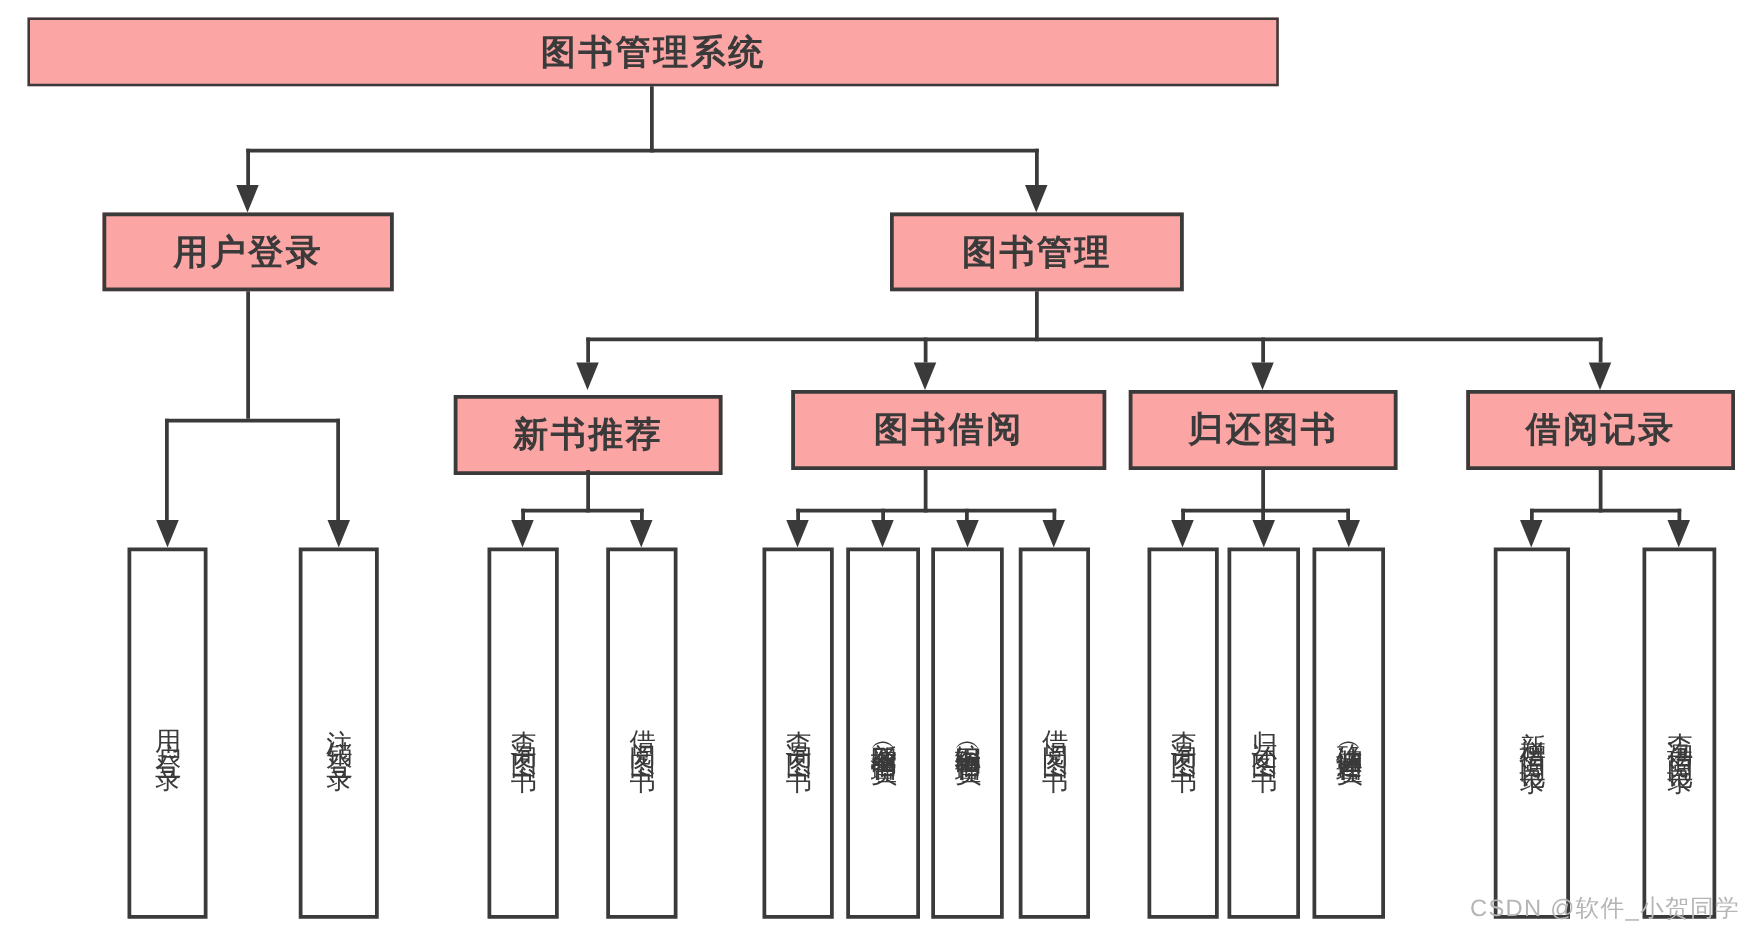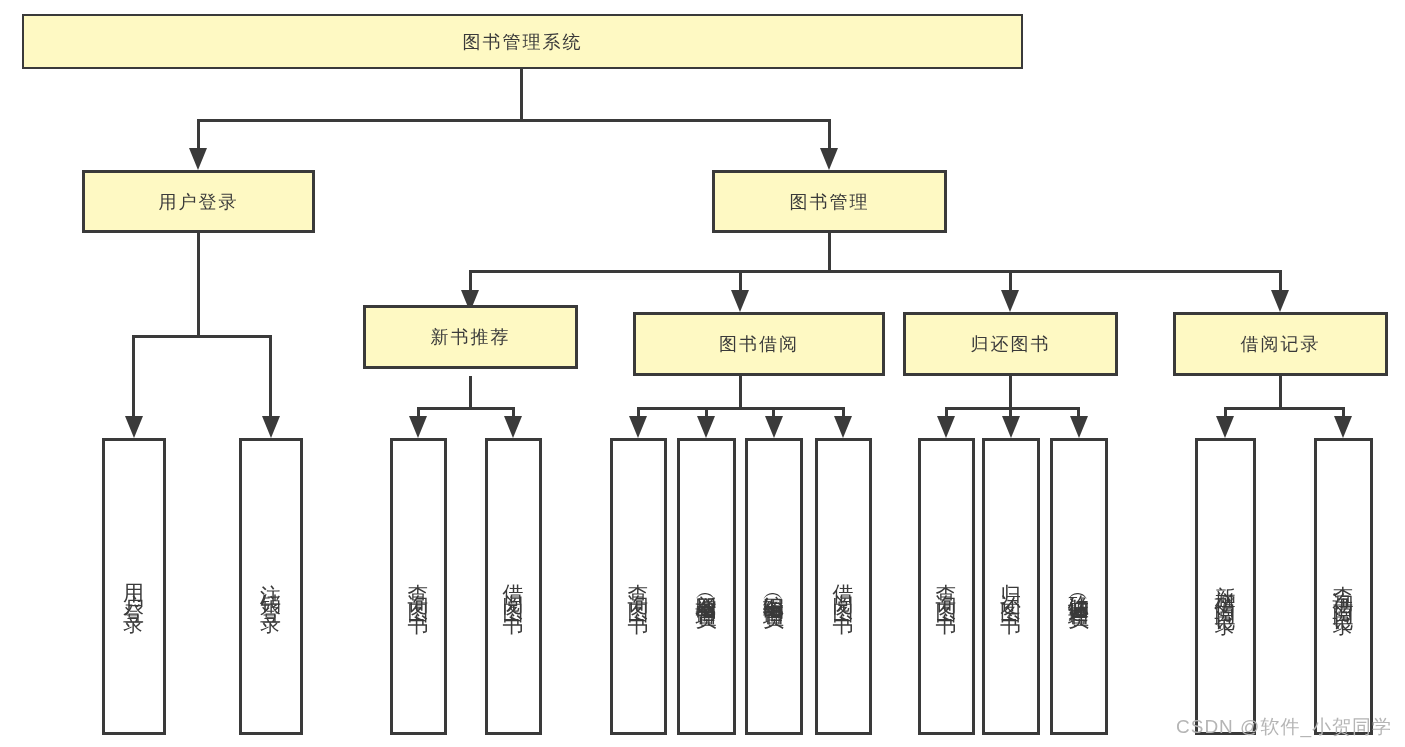--- a/index.html
+++ b/index.html
@@ -14,27 +14,28 @@
     width: 1405px; height: 747px;
     position: relative;
     background: var(--background, #fff);
     font-family: "Liberation Sans", sans-serif;
     color: var(--text, #3a3a3a);
     overflow: hidden;
   }
   .box {
     position: absolute;
     border: 3px solid var(--line);
-    background: #fef9c3;
+    background: #fca5a5;
     display: flex;
     align-items: center;
     justify-content: center;
-    font-size: 18px;
+    font-size: 28px;
     letter-spacing: 2px;
     color: var(--text);
+    font-weight: bold;
   }
   .box.root { border-width: 2px; }
   .vbox {
     position: absolute;
     top: 438px;
     height: 297px;
     border: 3px solid var(--line);
     background: #fff;
     writing-mode: vertical-rl;
     text-orientation: mixed;
@@ -100,21 +101,21 @@
 <div class="hline" style="left:469px; top:270px; width:813px;"></div>
 <div class="vline" style="left:469px; top:270px; height:20px;"></div>
 <div class="arrow" style="left:461px; top:290px;"></div>
 <div class="vline" style="left:739px; top:270px; height:20px;"></div>
 <div class="arrow" style="left:731px; top:290px;"></div>
 <div class="vline" style="left:1009px; top:270px; height:20px;"></div>
 <div class="arrow" style="left:1001px; top:290px;"></div>
 <div class="vline" style="left:1279px; top:270px; height:20px;"></div>
 <div class="arrow" style="left:1271px; top:290px;"></div>
 
-<div class="box" style="left:363px; top:305px; width:215px; height:64px;">
+<div class="box" style="left:363px; top:316px; width:215px; height:64px;">
   <span>新书推荐</span>
 </div>
 <div class="box" style="left:633px; top:312px; width:252px; height:64px;">
   <span>图书借阅</span>
 </div>
 <div class="box" style="left:903px; top:312px; width:215px; height:64px;">
   <span>归还图书</span>
 </div>
 <div class="box" style="left:1173px; top:312px; width:215px; height:64px;">
   <span>借阅记录</span>

